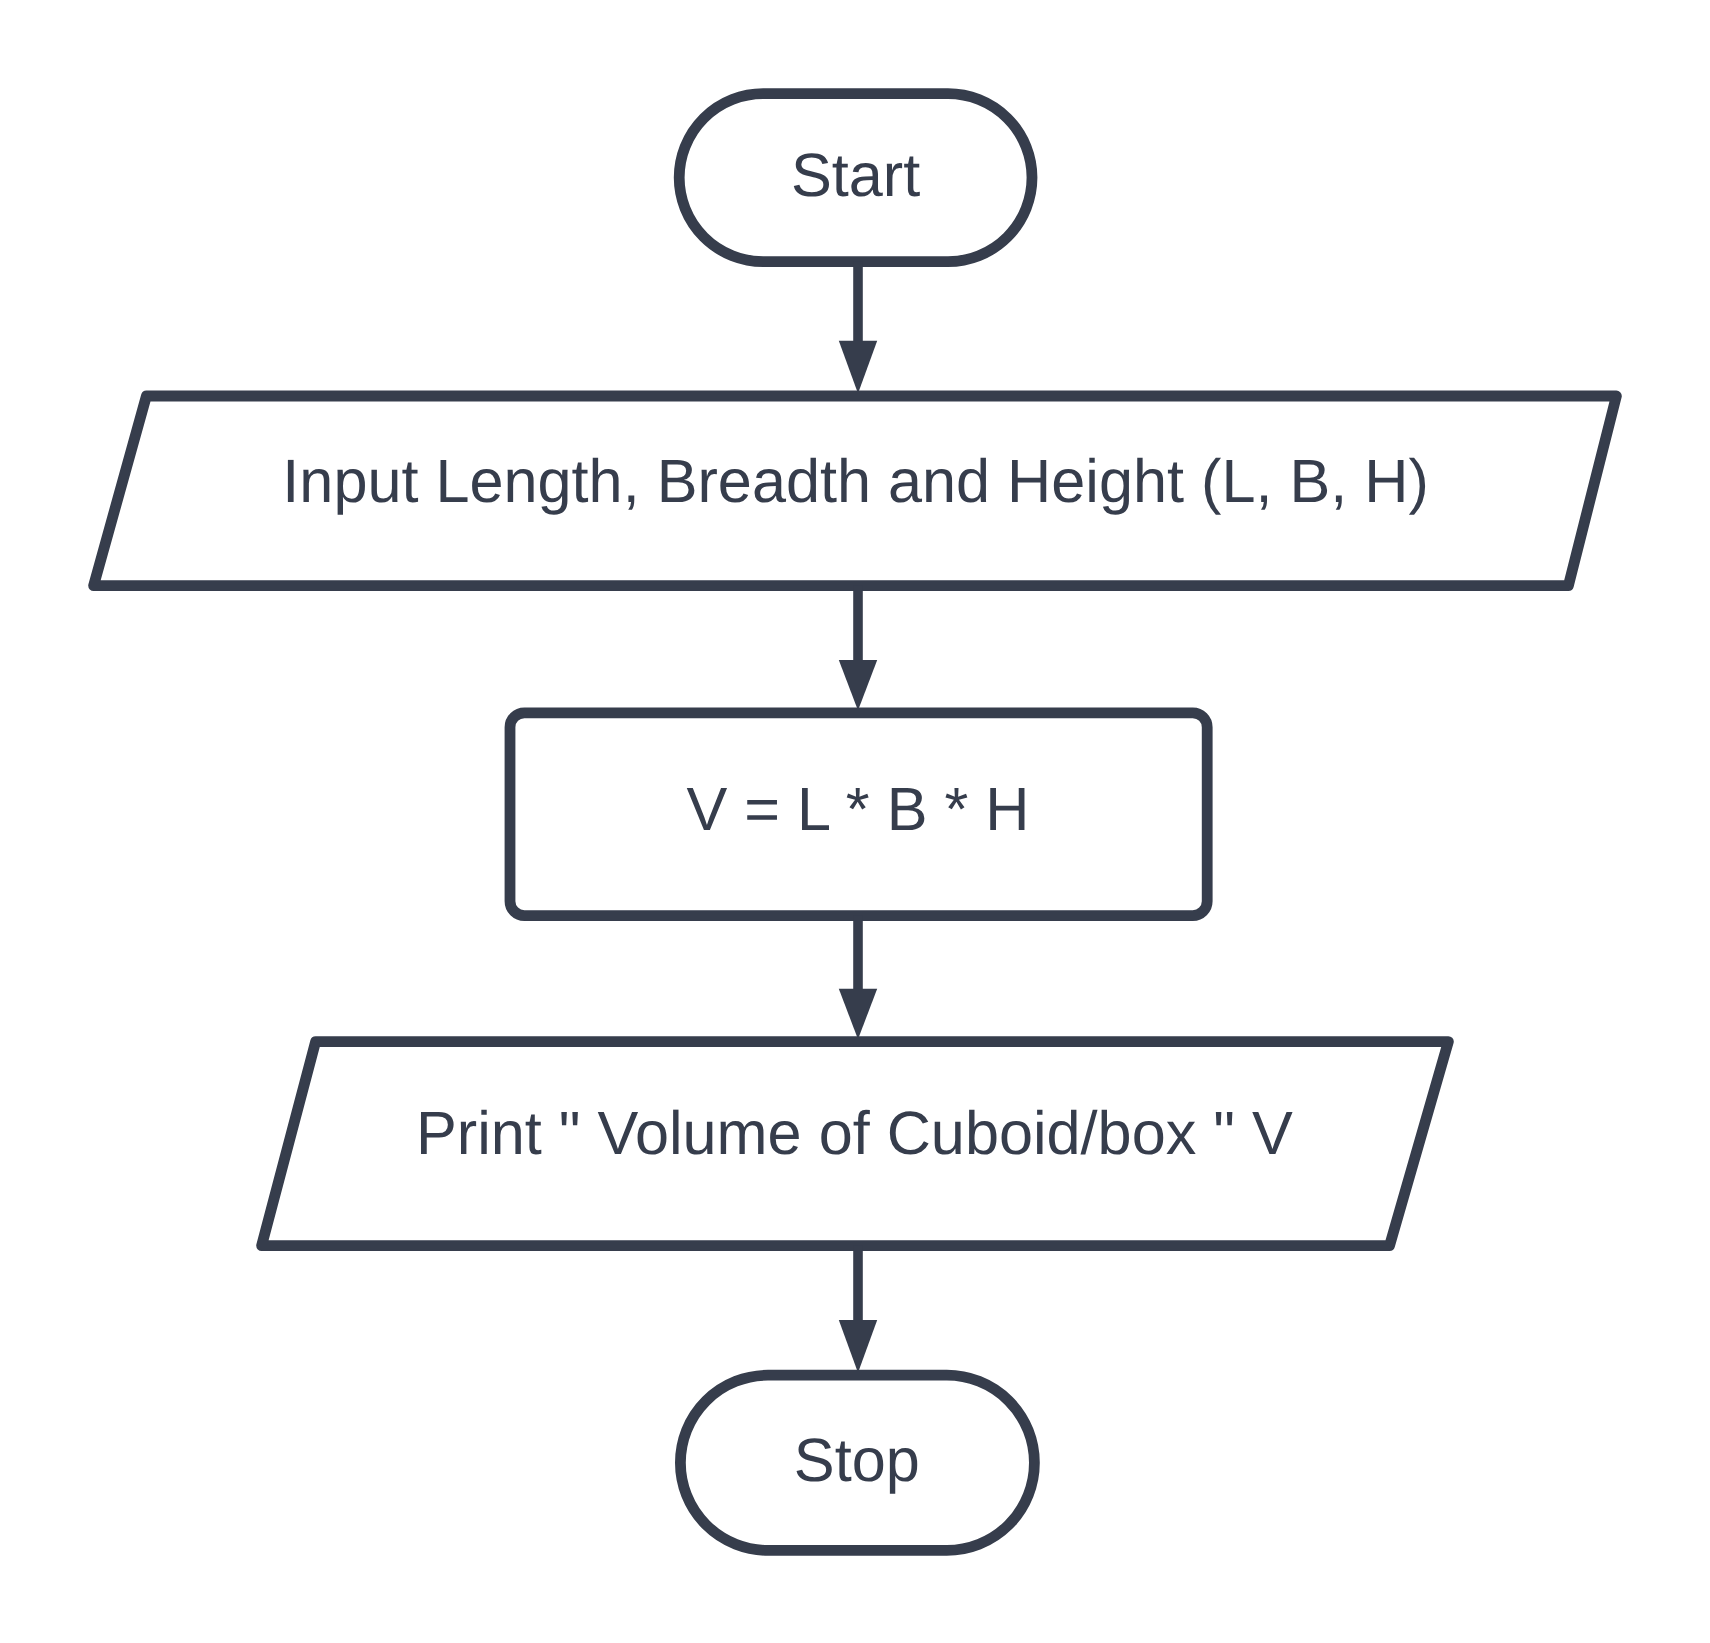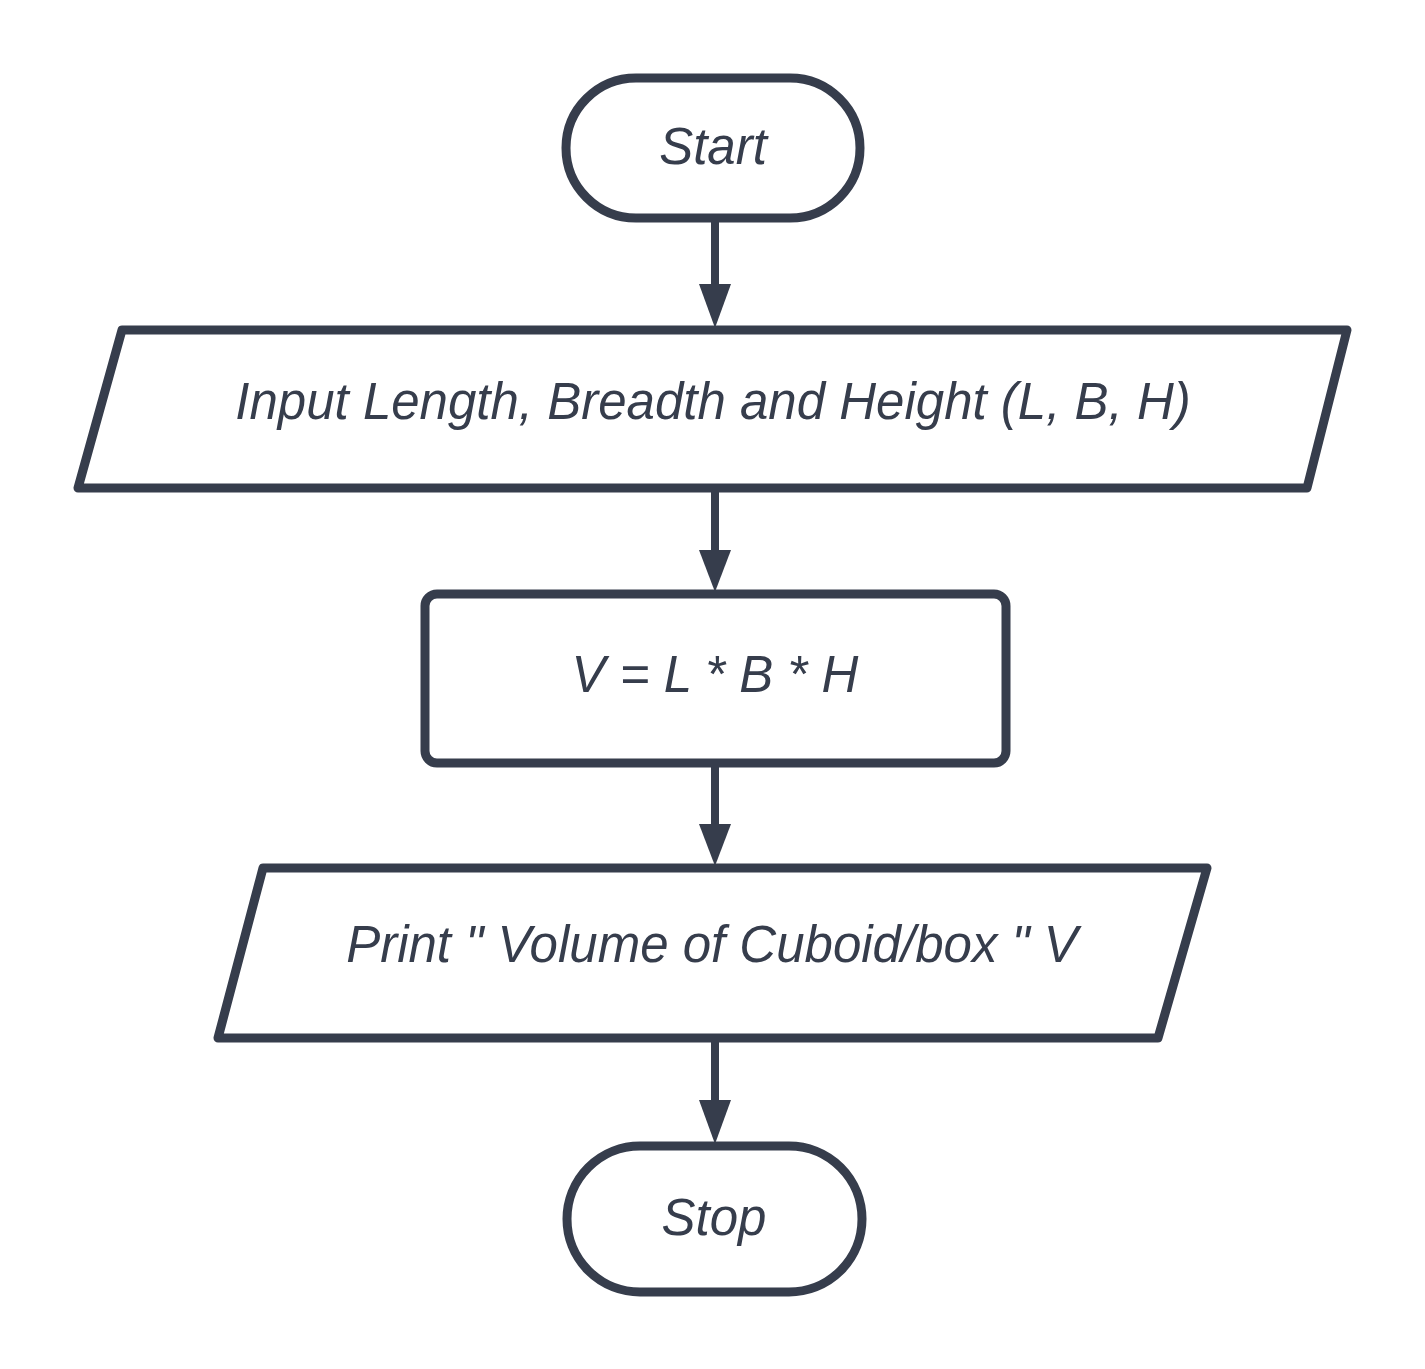--- a/index.html
+++ b/index.html
@@ -11,21 +11,20 @@
   html, body {
     margin: 0;
     padding: 0;
     background: var(--bg);
   }
   .canvas-wrap {
     width: 1425px;
     height: 1369px;
     background: var(--bg);
     overflow: hidden;
-    font-style: italic;
   }
   svg {
     display: block;
   }
   .shape {
     fill: var(--fill);
     stroke: var(--stroke);
     stroke-width: 9;
     stroke-linejoin: round;
   }

